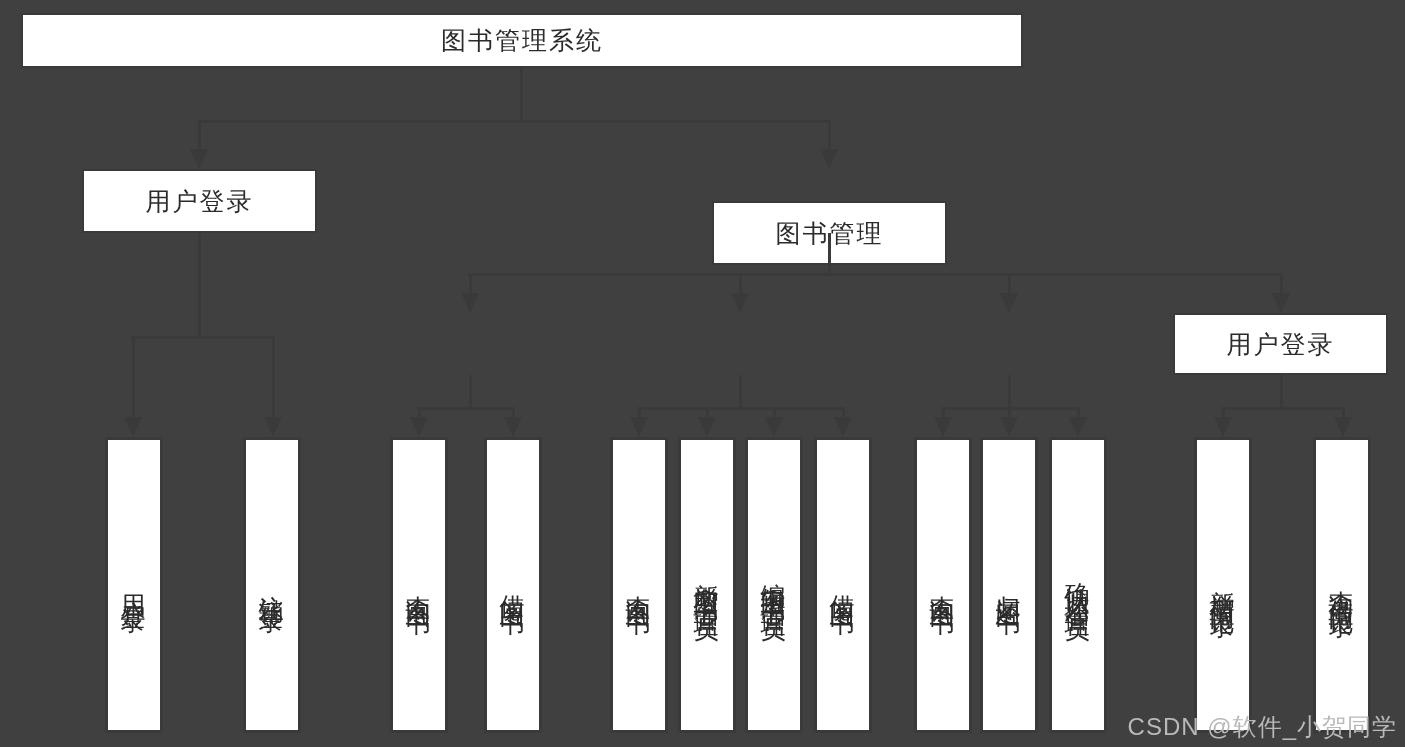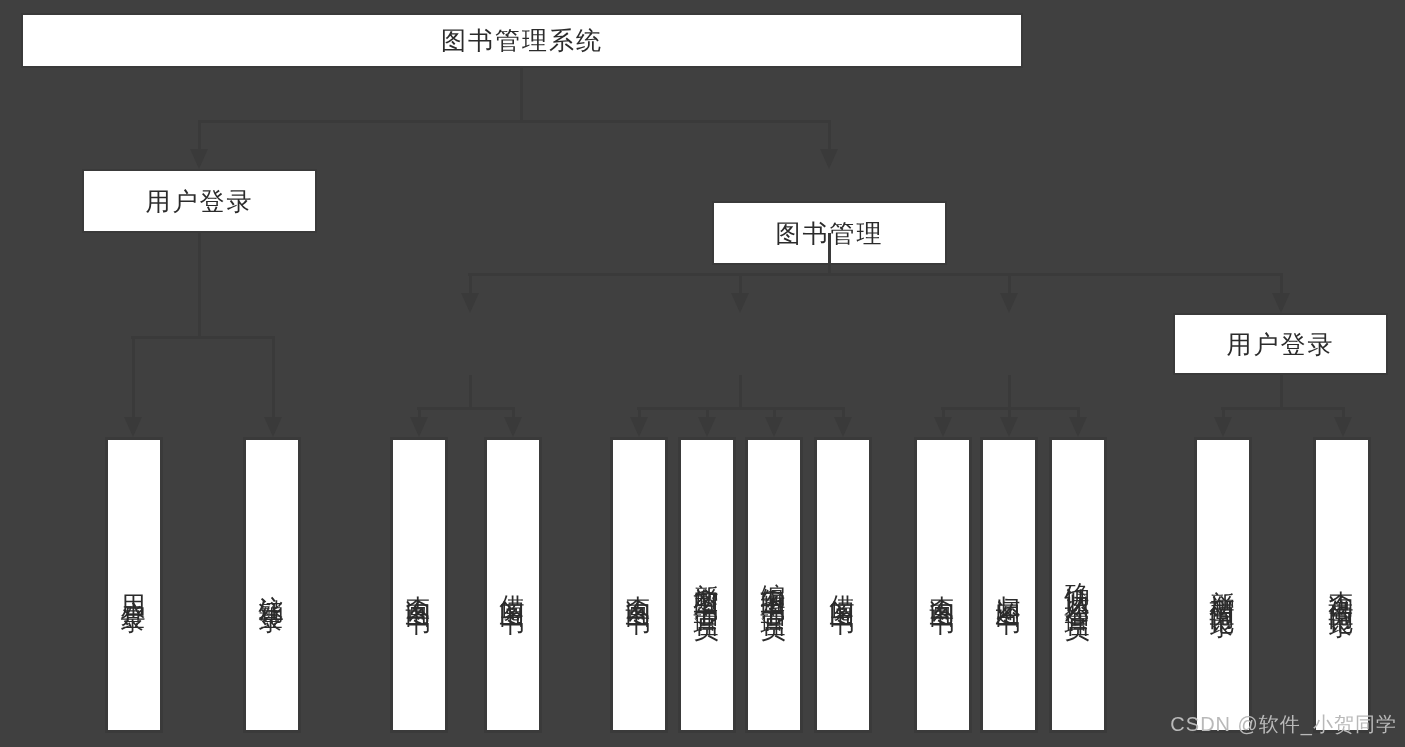--- a/index.html
+++ b/index.html
@@ -8,21 +8,21 @@
   .box{position:absolute;border:2px solid #3a3a3a;background:#ffffff;
        display:flex;align-items:center;justify-content:center;box-sizing:border-box;}
   .hlabel{font-size:25px;letter-spacing:2px;color:#2b2b2b;white-space:nowrap;}
   .leaf{border-width:3px;}
   .vtext{writing-mode:vertical-rl;text-orientation:mixed;font-size:25px;
          letter-spacing:5px;color:#2b2b2b;white-space:nowrap;}
   .vl{position:absolute;width:3px;background:#3a3a3a;}
   .hl{position:absolute;height:3px;background:#3a3a3a;}
   .ah{position:absolute;width:0;height:0;border-left:9px solid transparent;
       border-right:9px solid transparent;border-top:20px solid #3a3a3a;}
-  .watermark{position:absolute;right:8px;top:711px;font-size:20px;
+  .watermark{position:absolute;right:8px;top:711px;font-size:24px;
              color:#b9b9b9;letter-spacing:1px;white-space:nowrap;}
 </style>
 </head>
 <body>
 
 <div class="stage">
 
   <div class="box" style="left:21px;top:13px;width:1002px;height:55px;">
     <span class="hlabel">图书管理系统</span>
   </div>

